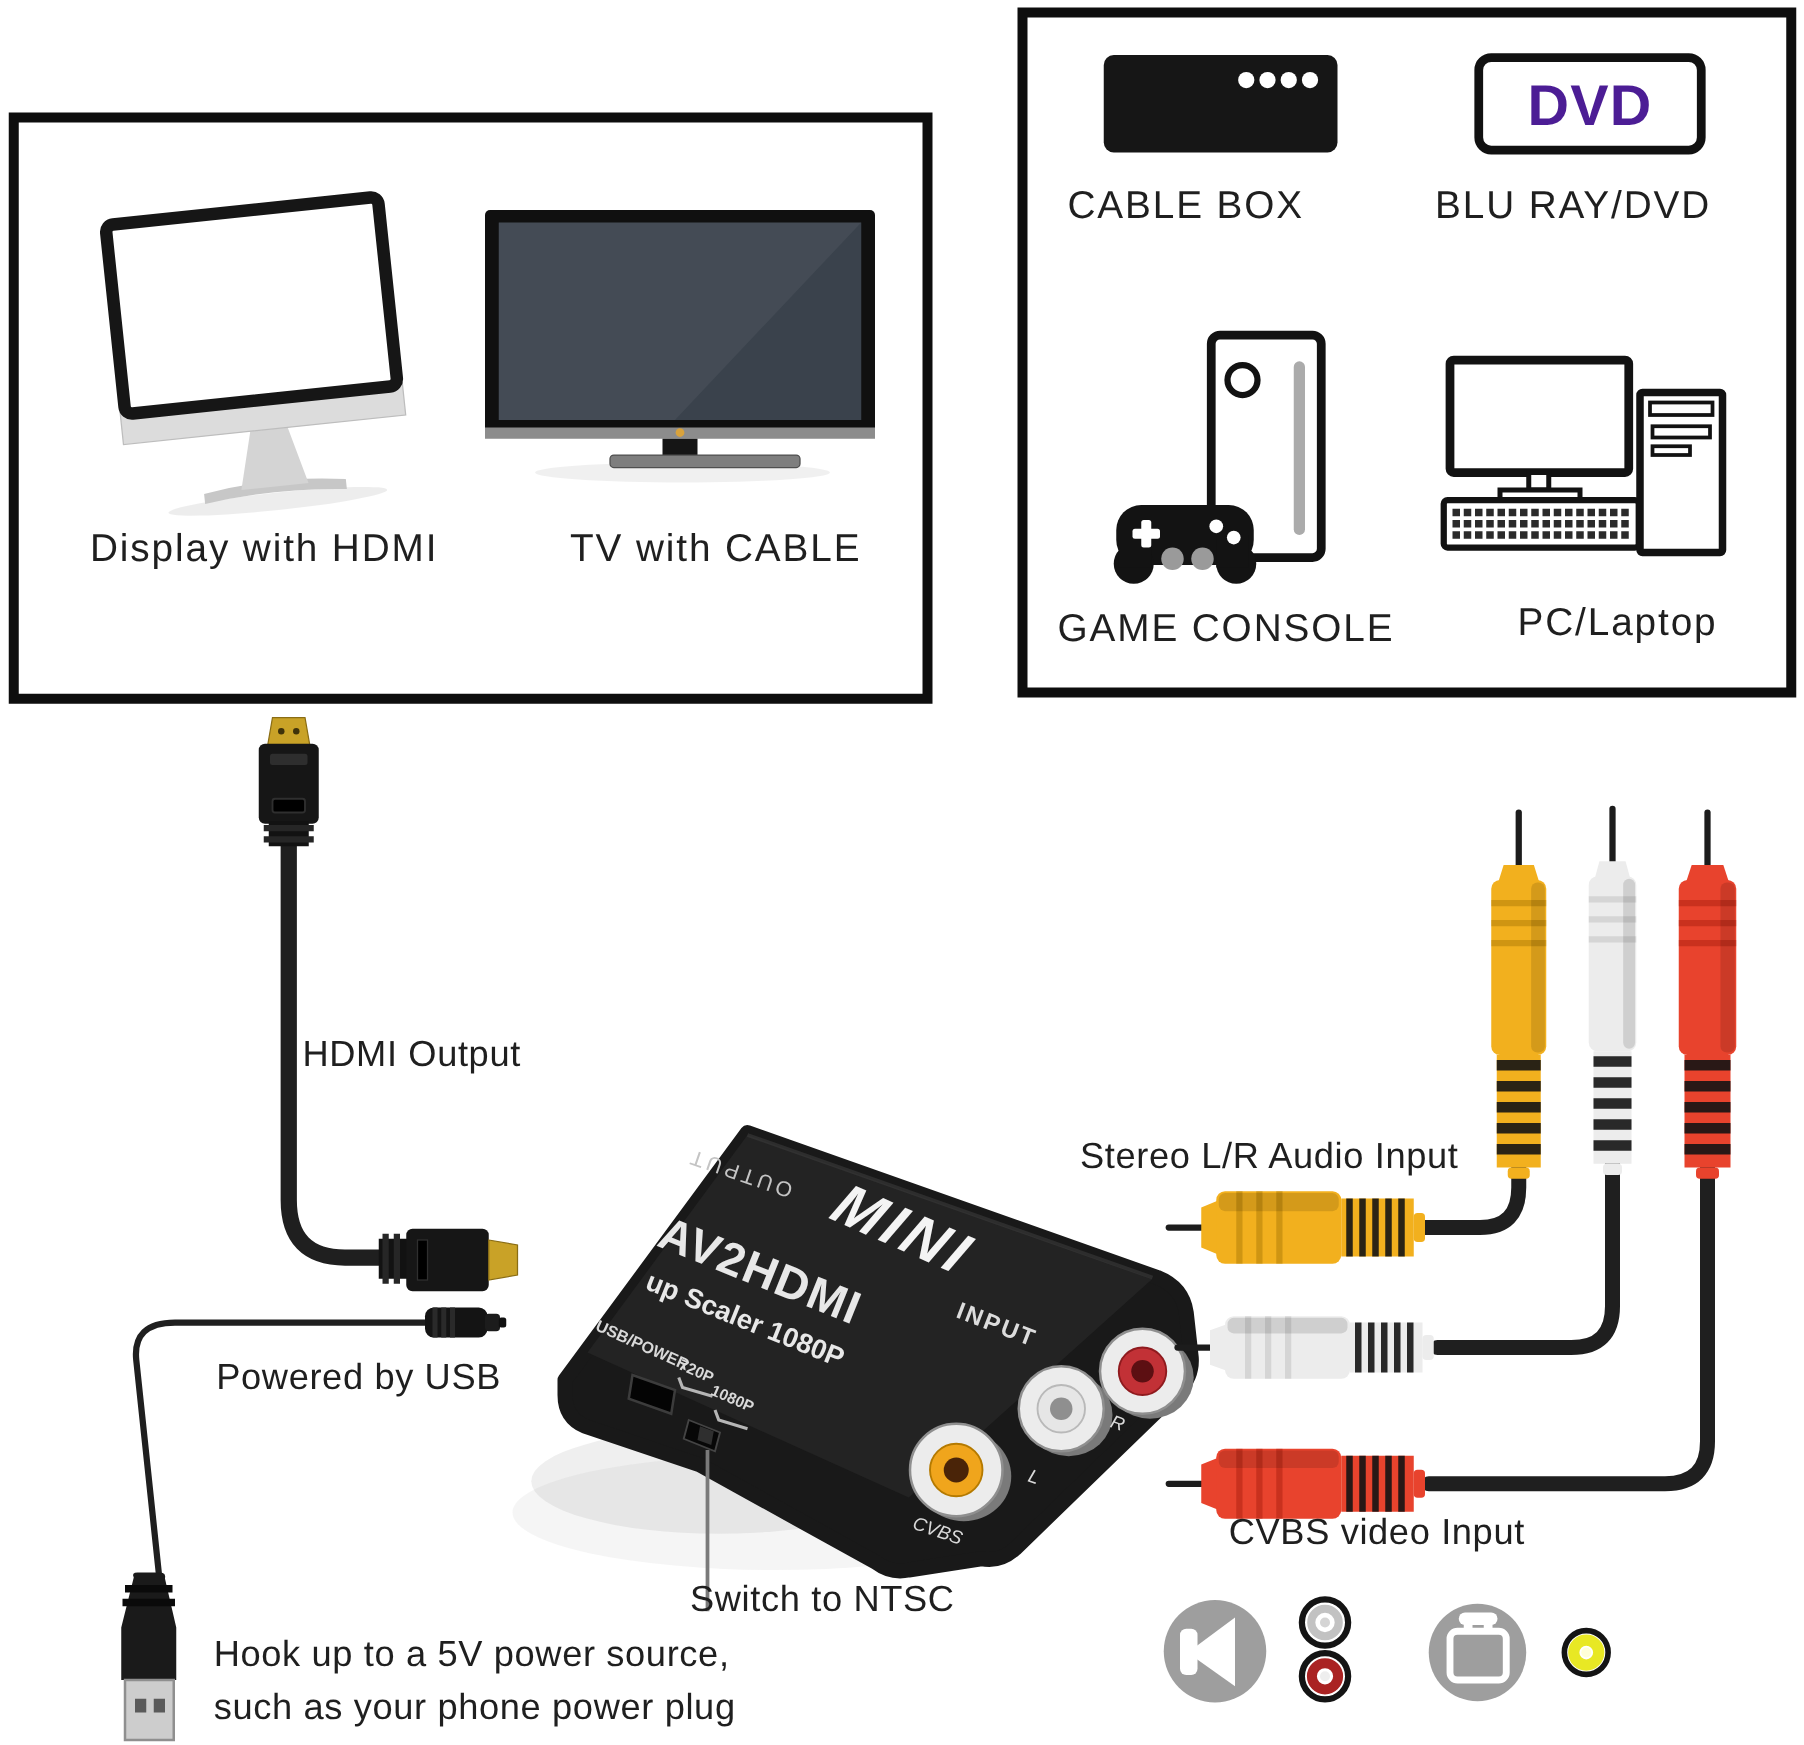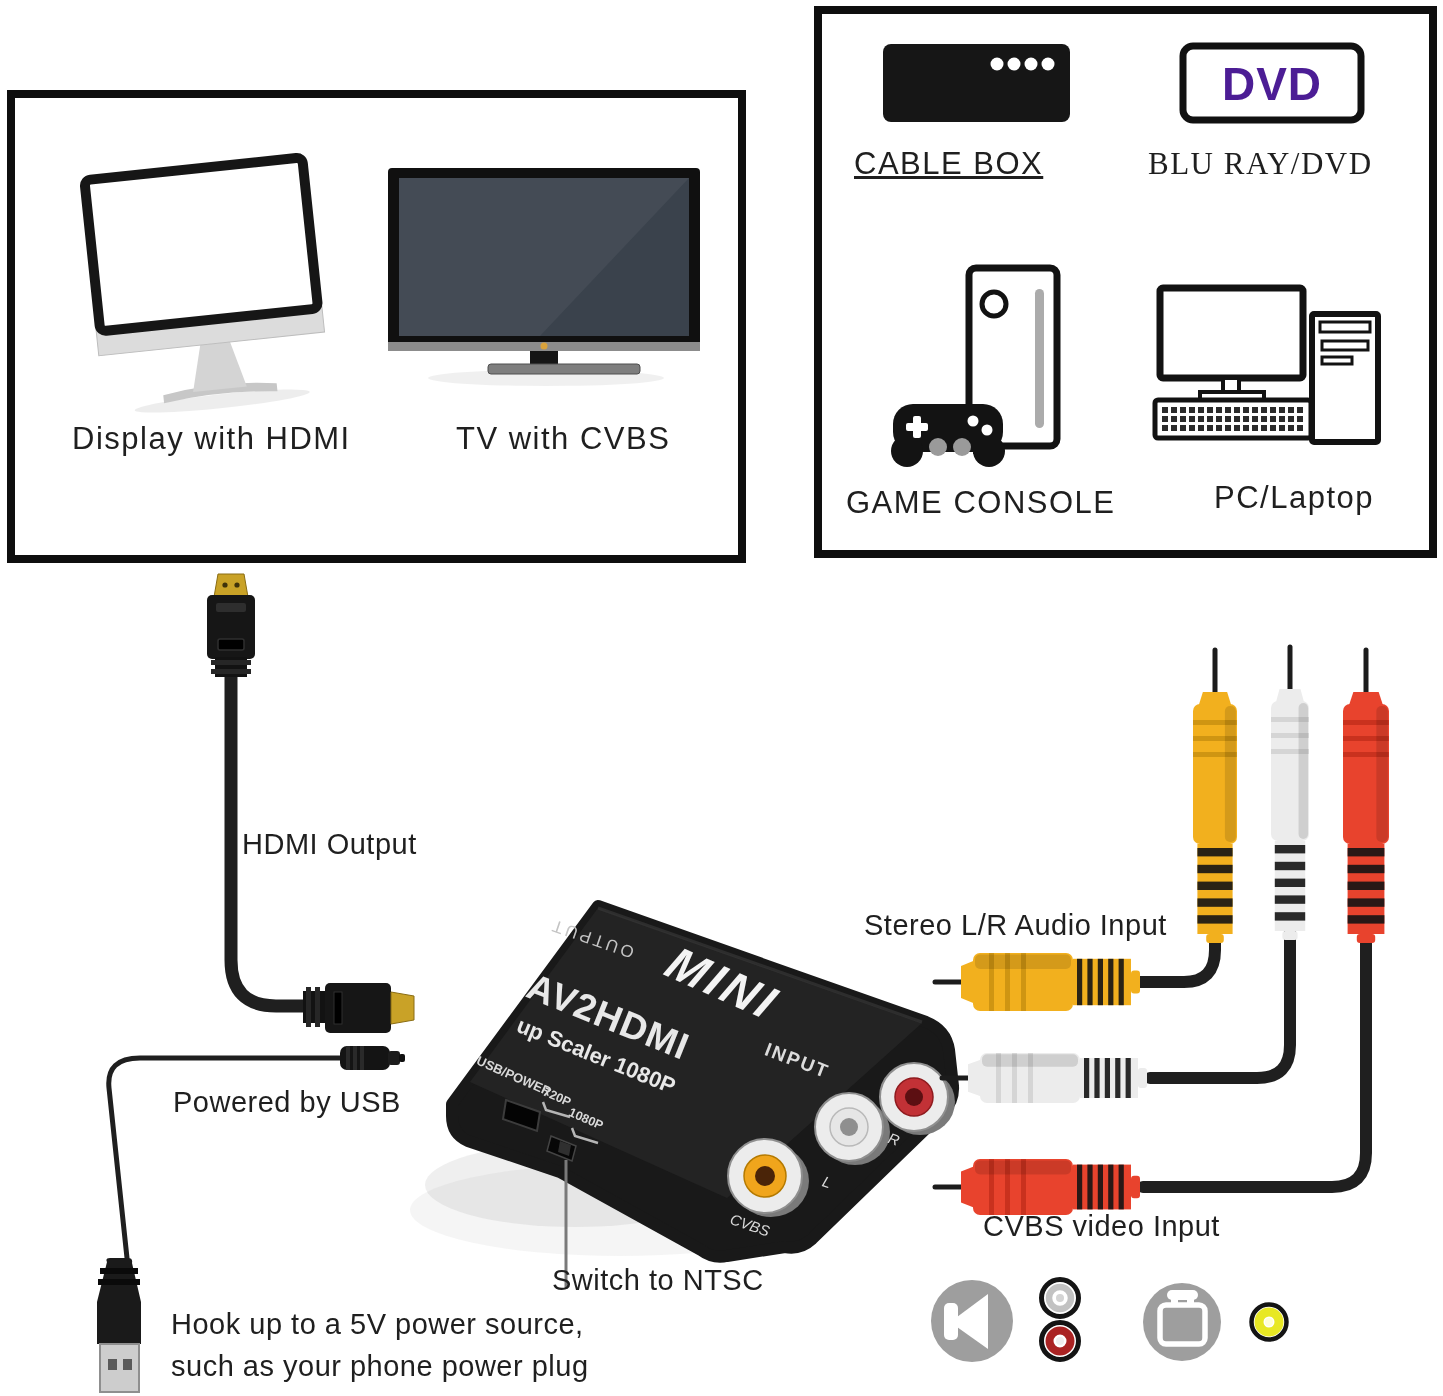--- a/index.html
+++ b/index.html
@@ -34,22 +34,22 @@
            transform:translate(-50%,-50%) rotate(21deg);}
   .d-cvbs{left:750px;top:1225px;font-size:15px;font-style:italic;color:#d9d9d9;
           transform:translate(-50%,-50%) rotate(19deg);}
   .d-l{left:827px;top:1182px;font-size:15px;font-style:italic;color:#d9d9d9;
        transform:translate(-50%,-50%) rotate(19deg);}
   .d-r{left:894px;top:1139px;font-size:15px;font-style:italic;color:#d9d9d9;
        transform:translate(-50%,-50%) rotate(19deg);}
   
   .l-display{left:72px;top:421px;}
   .l-tv{left:456px;top:421px;}
-  .l-cablebox{left:854px;top:146px;text-decoration:underline;}
-  .l-bluray{left:1148px;top:146px;font-family:Liberation Serif, serif;}
+  .l-cablebox{left:854px;top:146px;}
+  .l-bluray{left:1148px;top:146px;}
   .l-console{left:846px;top:485px;}
   .l-pc{left:1190px;top:480px;margin-left:24px;}
   .a-hdmi-output{left:242px;top:828px;}
   .a-powered{left:173px;top:1086px;}
   .a-stereo{left:864px;top:909px;}
   .a-cvbs{left:983px;top:1210px;text-align:right;}
   .a-switch{left:552px;top:1264px;}
   .a-hook1{left:171px;top:1308px;}
   .a-hook2{left:171px;top:1350px;}
 </style>
@@ -331,21 +331,21 @@
       <rect x="1187" y="1297" width="7" height="10" fill="#fff"></rect>
     </g>
     <g>
       <circle cx="1269" cy="1322" r="17.5" fill="#fff" stroke="#141414" stroke-width="4.5"></circle>
       <circle cx="1269" cy="1322" r="10" fill="none" stroke="#e8e824" stroke-width="9"></circle>
       <circle cx="1269" cy="1322" r="4" fill="#ffffd8"></circle>
     </g>
   </svg>
 
   <div class="lbl cap l-display">Display with HDMI</div>
-  <div class="lbl cap l-tv">TV with CVBS</div>
+  <div class="lbl cap l-tv">TV with CABLE</div>
   <div class="lbl cap l-cablebox">CABLE BOX</div>
   <div class="lbl cap l-bluray">BLU RAY/DVD</div>
   <div class="lbl dvd-text">DVD</div>
   <div class="lbl cap l-console">GAME CONSOLE</div>
   <div class="lbl cap l-pc">PC/Laptop</div>
 
   <div class="lbl anno a-hdmi-output">HDMI Output</div>
   <div class="lbl anno a-powered">Powered by USB</div>
   <div class="lbl anno a-stereo">Stereo L/R Audio Input</div>
   <div class="lbl anno a-cvbs">CVBS video Input</div>

